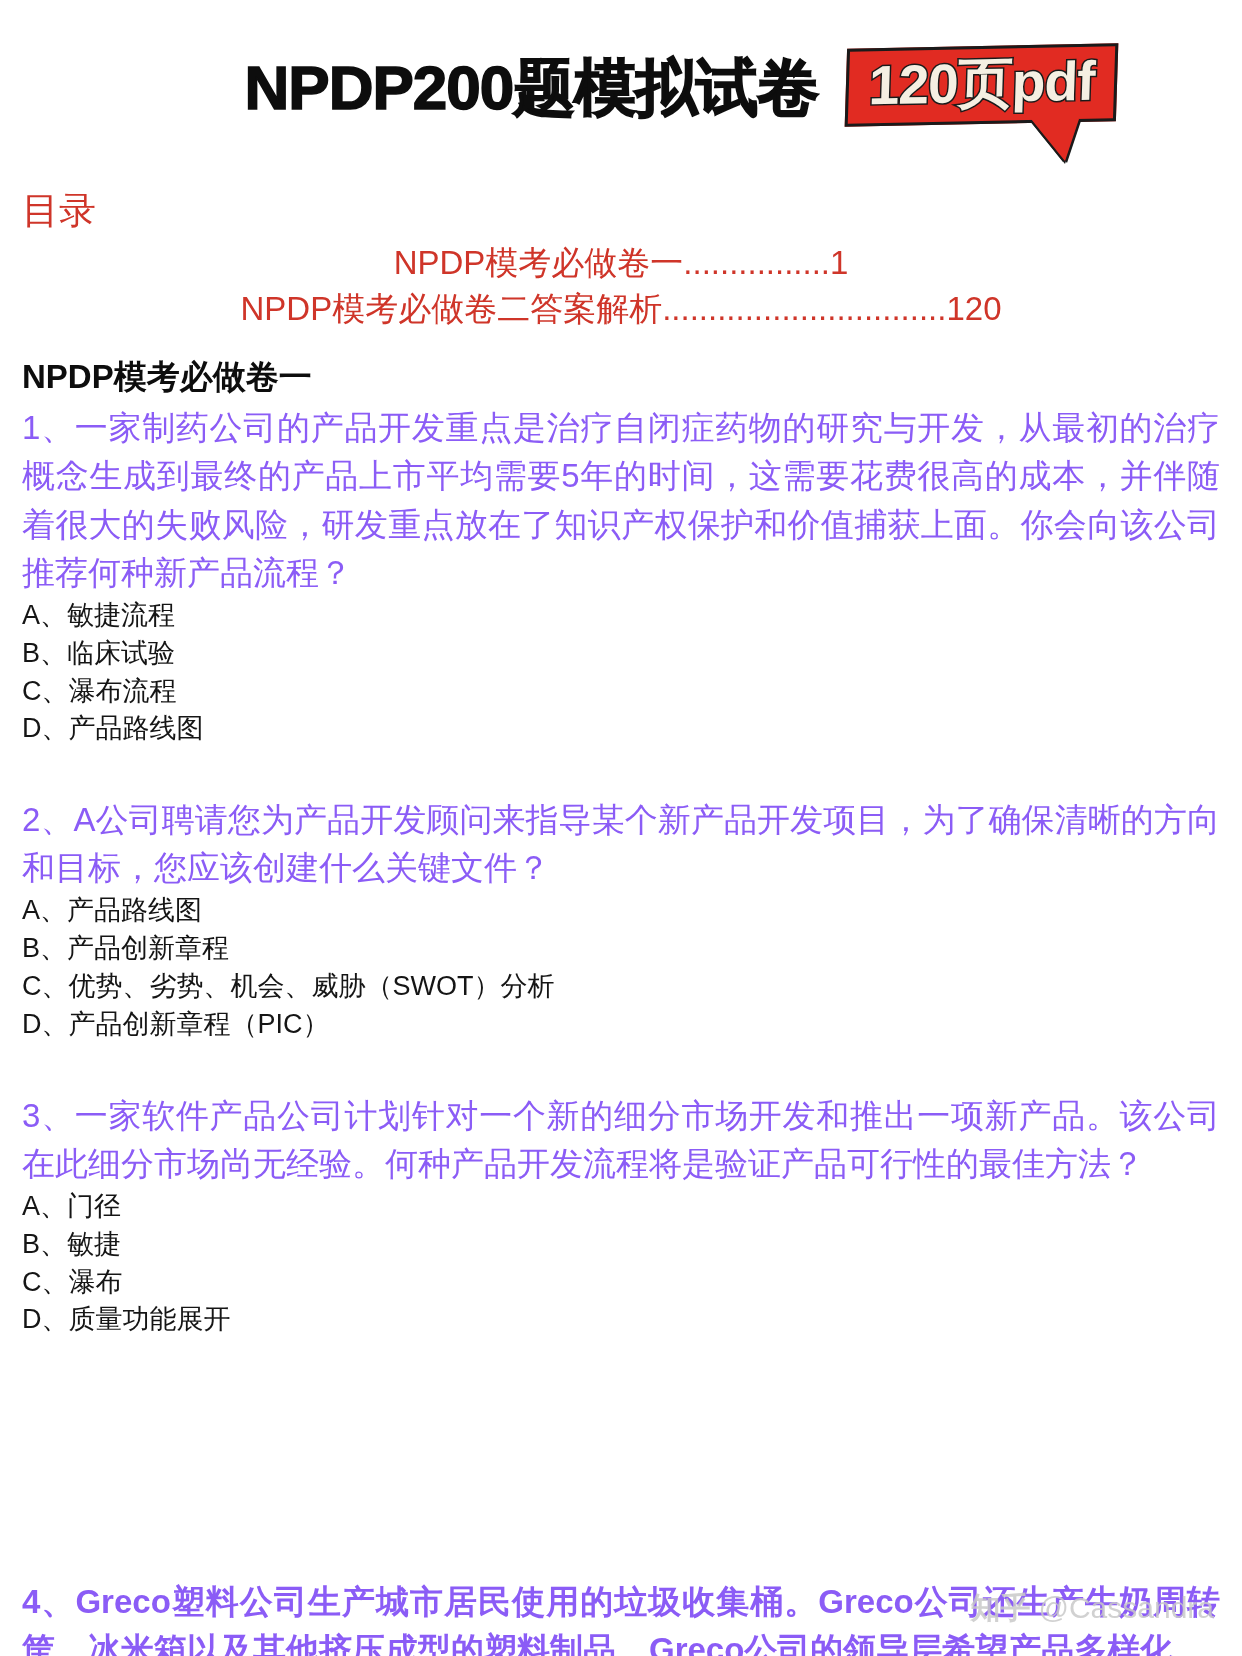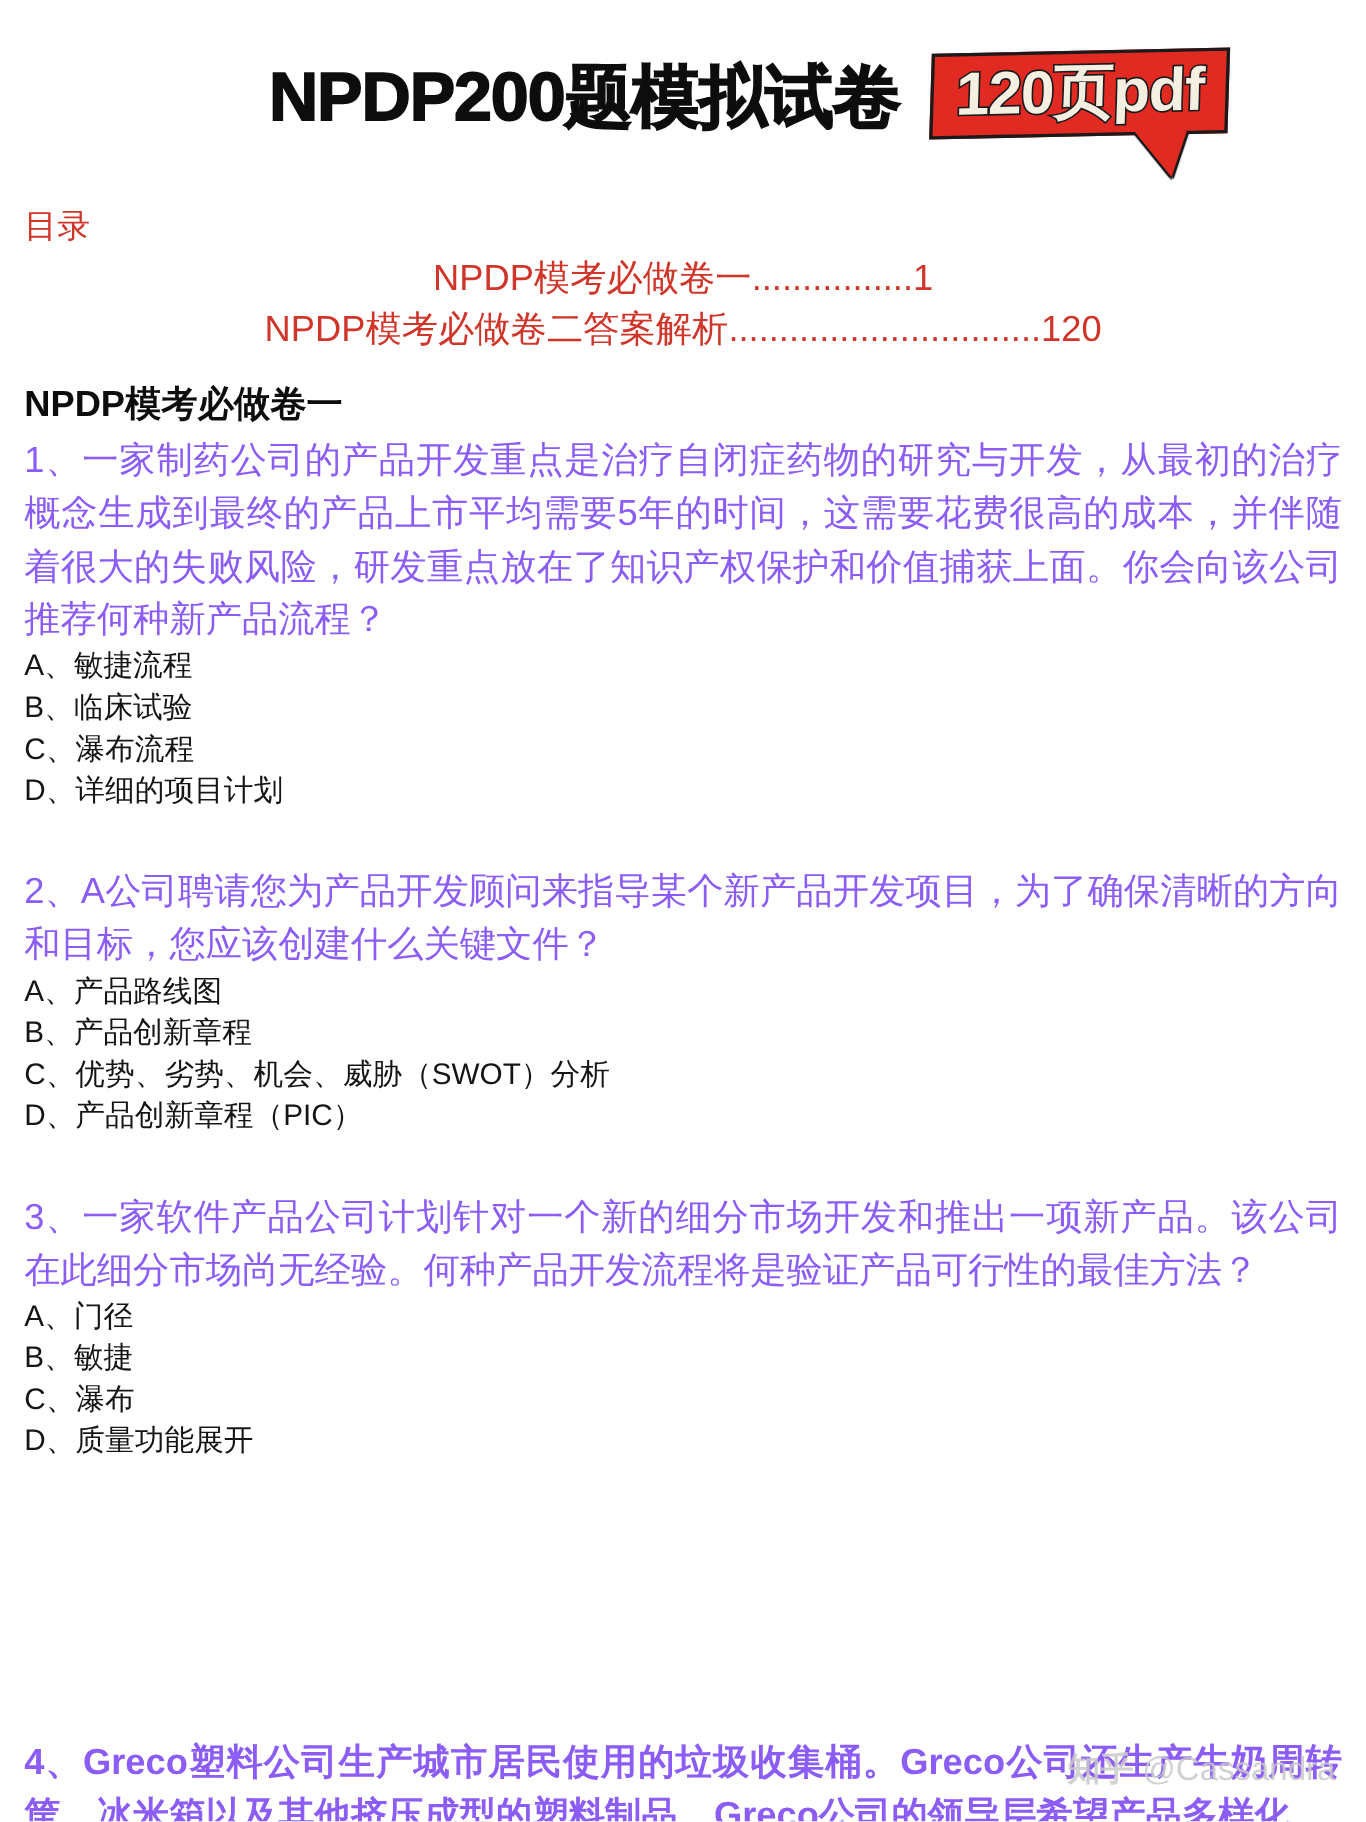--- a/index.html
+++ b/index.html
@@ -78,21 +78,21 @@
   }
 
   
   .toc {
     margin-top: 10px;
     color: #cf3529;
     font-size: 33px;
     line-height: 1.42;
   }
   .toc-heading {
-    font-size: 30px;
+    font-size: 37px;
     color: #cf3529;
     margin-bottom: 2px;
   }
   .toc-line {
     white-space: nowrap;
     color: #cf3529;
     text-align: center;
   }
 
   
@@ -180,21 +180,21 @@
     <div class="toc-line"><span>NPDP模考必做卷二答案解析</span><span>...............................</span><span>120</span></div>
   </div>
 
   <div class="section-heading">NPDP模考必做卷一</div>
 
   <div class="q-block">
     <div class="q-stem">1、一家制药公司的产品开发重点是治疗自闭症药物的研究与开发，从最初的治疗概念生成到最终的产品上市平均需要5年的时间，这需要花费很高的成本，并伴随着很大的失败风险，研发重点放在了知识产权保护和价值捕获上面。你会向该公司推荐何种新产品流程？</div>
     <div class="q-option">A、敏捷流程</div>
     <div class="q-option">B、临床试验</div>
     <div class="q-option">C、瀑布流程</div>
-    <div class="q-option">D、详细的项目计划</div>
+    <div class="q-option">D、产品路线图</div>
   </div>
   <div class="q-gap"></div>
 
   <div class="q-block">
     <div class="q-stem">2、A公司聘请您为产品开发顾问来指导某个新产品开发项目，为了确保清晰的方向和目标，您应该创建什么关键文件？</div>
     <div class="q-option">A、产品路线图</div>
     <div class="q-option">B、产品创新章程</div>
     <div class="q-option">C、优势、劣势、机会、威胁（SWOT）分析</div>
     <div class="q-option">D、产品创新章程（PIC）</div>
   </div>

